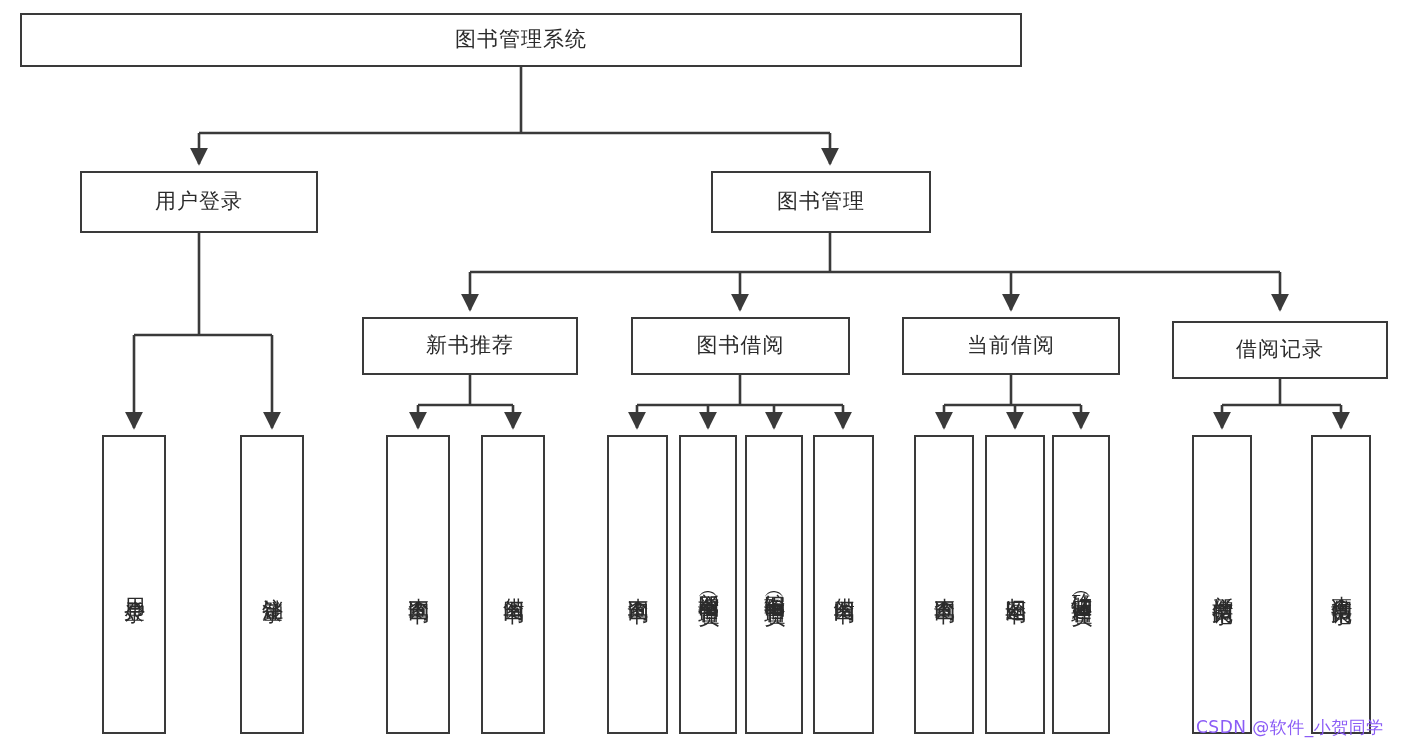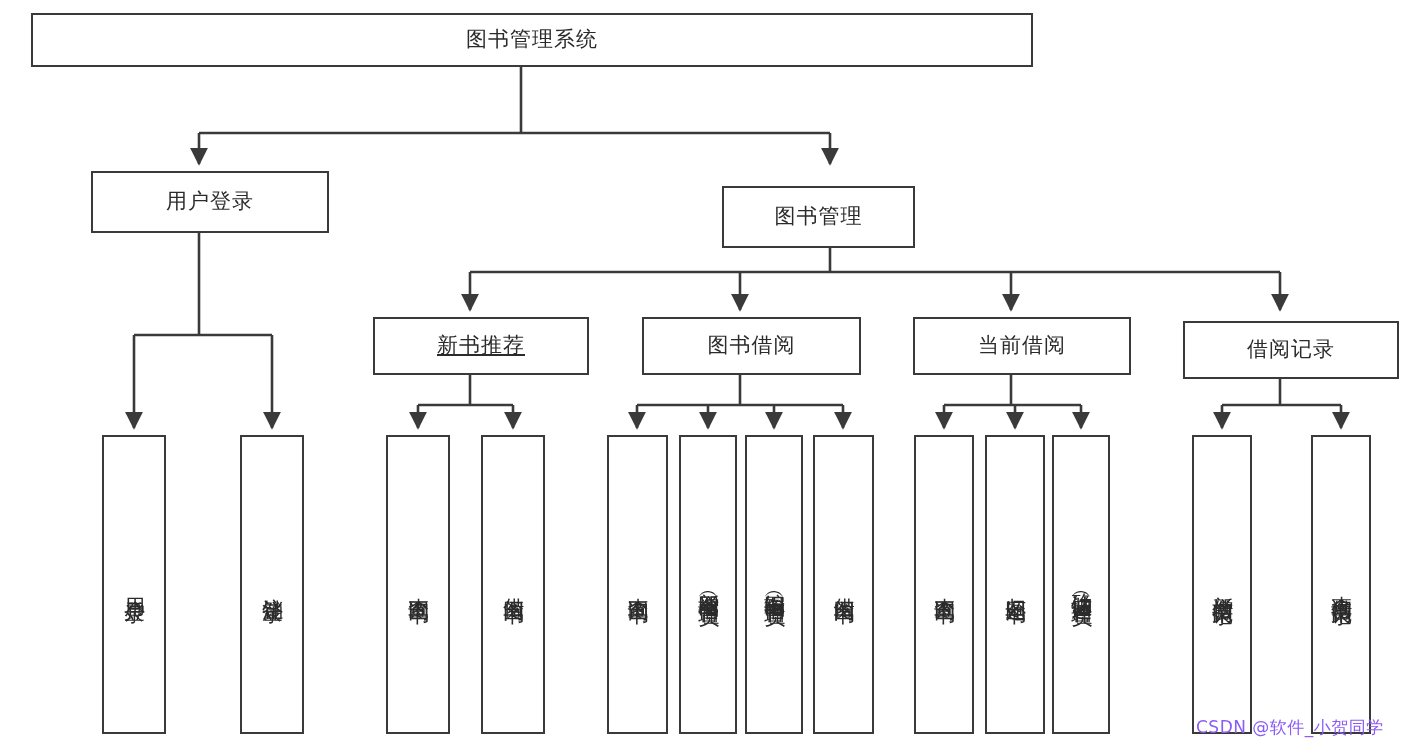--- a/index.html
+++ b/index.html
@@ -32,21 +32,20 @@
     border: 2px solid #3a3a3a;
     display: flex;
     align-items: center;
     justify-content: center;
     color: #2b2b2b;
   }
   .node.h {
     font-size: 21px;
     letter-spacing: 1px;
     line-height: 1.1;
-    margin-left: 11px;
   }
   .node.v {
     font-size: 21px;
     letter-spacing: 2px;
     line-height: 1.12;
     writing-mode: vertical-rl;
     text-orientation: upright;
     align-items: center;
     justify-content: center;
     padding: 4px 0;
@@ -123,25 +122,25 @@
     </g>
   </svg>
 
   <div class="node h" style="left:20px; top:13px; width:1002px; height:54px;">
     <span class="lbl">图书管理系统</span>
   </div>
 
   <div class="node h" style="left:80px; top:171px; width:238px; height:62px;">
     <span class="lbl">用户登录</span>
   </div>
-  <div class="node h" style="left:711px; top:186px; width:193px; height:62px;">
+  <div class="node h" style="left:711px; top:171px; width:220px; height:62px;">
     <span class="lbl">图书管理</span>
   </div>
 
-  <div class="node h" style="left:362px; top:317px; width:216px; height:58px;text-decoration:underline;">
+  <div class="node h" style="left:362px; top:317px; width:216px; height:58px;">
     <span class="lbl">新书推荐</span>
   </div>
   <div class="node h" style="left:631px; top:317px; width:219px; height:58px;">
     <span class="lbl">图书借阅</span>
   </div>
   <div class="node h" style="left:902px; top:317px; width:218px; height:58px;">
     <span class="lbl">当前借阅</span>
   </div>
   <div class="node h" style="left:1172px; top:321px; width:216px; height:58px;">
     <span class="lbl">借阅记录</span>

